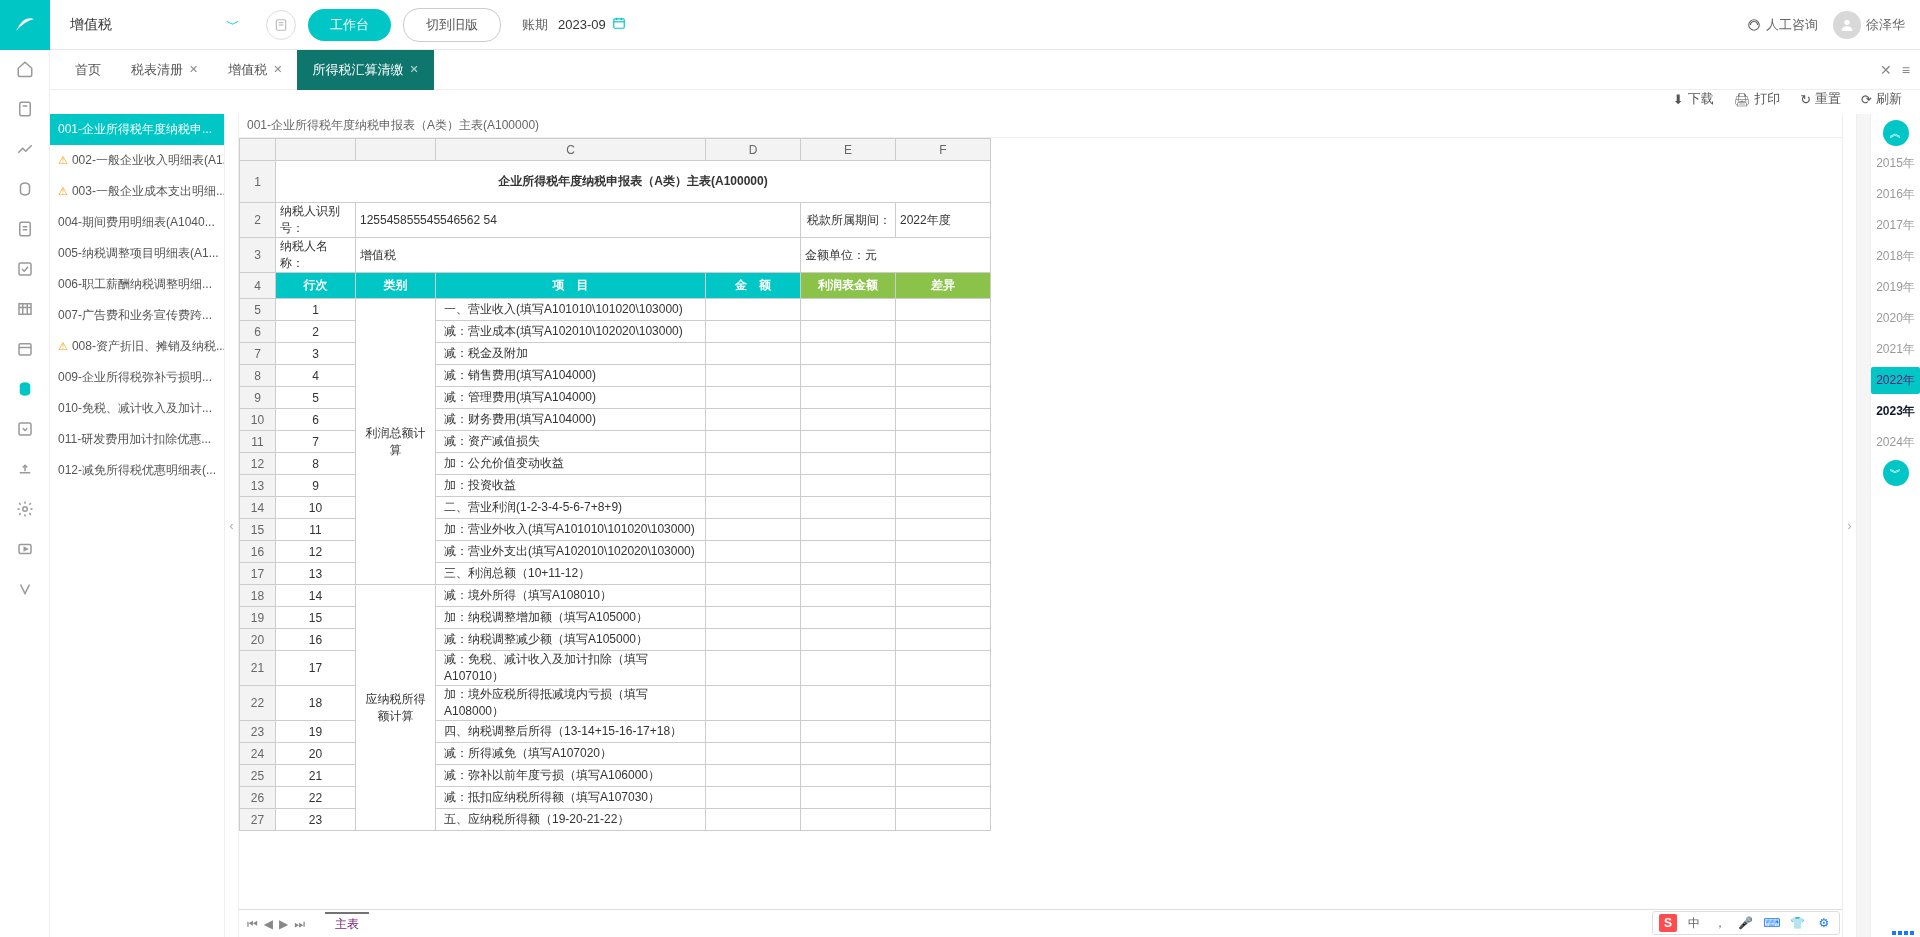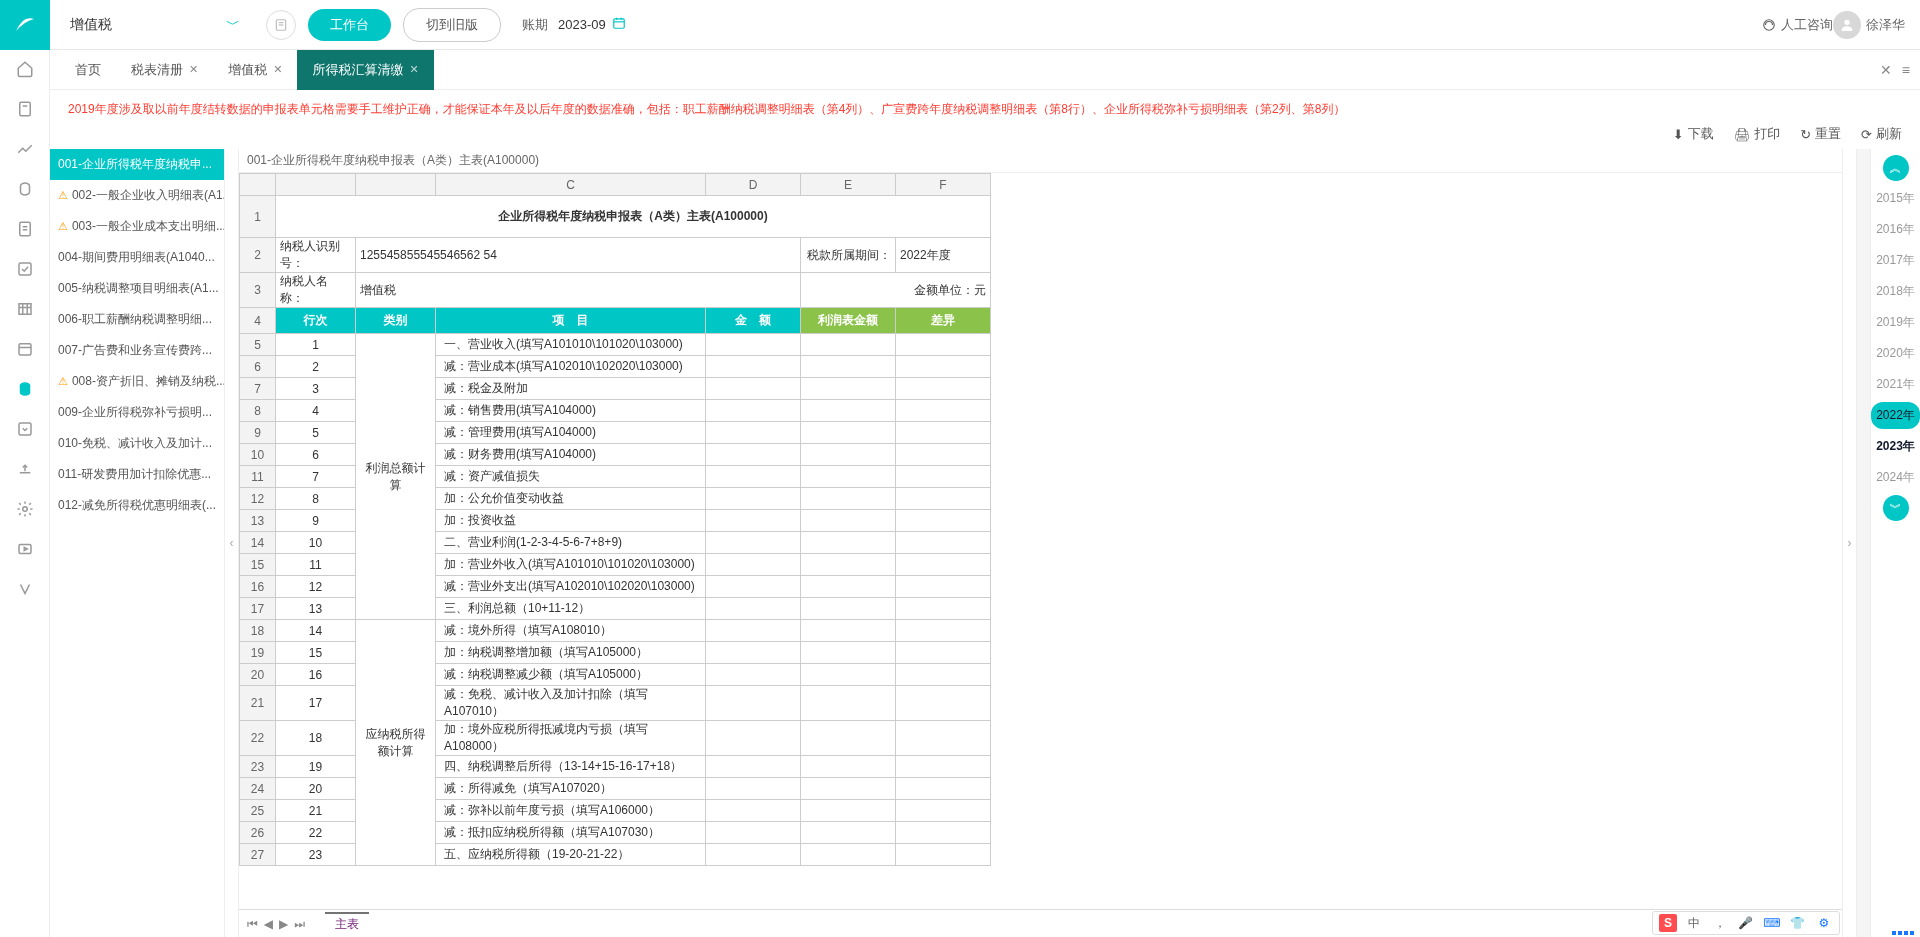--- a/index.html
+++ b/index.html
@@ -10,21 +10,21 @@
 .company-sel{display:flex;align-items:center;padding:0 20px;color:#333;font-size:14px;width:210px;justify-content:space-between}
 .chev{color:#00c6c6}
 .round-btn{width:30px;height:30px;border-radius:50%;border:1px solid #ddd;display:flex;align-items:center;justify-content:center;color:#bbb;margin:0 6px;cursor:pointer}
 .pill-btn{padding:7px 22px;border-radius:16px;cursor:pointer;margin:12px 6px;font-size:13px}
 .pill-primary{background:#00c6c6;color:#fff}
 .pill-outline{border:1px solid #ccc;color:#555;background:#fff}
 .period-lbl{margin-left:15px;color:#666;font-size:13px}
 .period-val{margin-left:10px;color:#333;font-size:13px}
 .cal-icon{margin-left:6px;color:#00c6c6}
 .spacer{flex:1}
-.top-right{display:flex;align-items:center;color:#666}
+.top-right{display:flex;align-items:center;gap:15px;color:#666}
 .top-right .item{display:flex;align-items:center;gap:5px;cursor:pointer;font-size:13px}
 .avatar{width:28px;height:28px;border-radius:50%;background:#d8d8d8;display:flex;align-items:center;justify-content:center;color:#fff}
 .shell{display:flex;height:calc(100vh - 50px)}
 .leftnav{width:50px;background:#fff;border-right:1px solid #eee;display:flex;flex-direction:column;align-items:center;padding-top:8px;gap:18px}
 .leftnav .nav-ic{width:22px;height:22px;display:flex;align-items:center;justify-content:center;color:#999;cursor:pointer}
 .leftnav .nav-ic.active{color:#00c6c6}
 .main{flex:1;display:flex;flex-direction:column;min-width:0}
 .tabbar{height:40px;border-bottom:1px solid #eee;display:flex;align-items:center;padding:0 10px;position:relative}
 .tab{padding:0 15px;height:40px;display:flex;align-items:center;gap:6px;color:#555;cursor:pointer;font-size:13px}
 .tab.active{background:#0f766e;color:#fff}
@@ -55,21 +55,21 @@
 .cat-cell{text-align:center;color:#333}
 .proj-cell{text-align:left;padding-left:8px!important}
 .sheet-tabs{height:28px;border-top:1px solid #ddd;display:flex;align-items:center;padding:0 8px;gap:10px;color:#888;font-size:12px}
 .sheet-tabs .st{padding:2px 10px;cursor:pointer}
 .sheet-tabs .st.active{color:#701a75;border-top:2px solid #737373}
 .sheet-tabs .arrows{display:flex;gap:6px;margin-right:10px}
 .right-scroll{width:14px;background:#f5f5f5;border-left:1px solid #eee}
 .year-rail{width:50px;background:#fff;border-left:1px solid #eee;display:flex;flex-direction:column;align-items:center;padding-top:6px;gap:4px}
 .year-rail .rb{width:26px;height:26px;border-radius:50%;background:#00c6c6;color:#fff;display:flex;align-items:center;justify-content:center;cursor:pointer;font-size:12px}
 .year-rail .yr{font-size:12px;color:#999;padding:5px 0;cursor:pointer;width:100%;text-align:center}
-.year-rail .yr.active{background:#00c6c6;color:#0f172a;border-radius:12px}
+.year-rail .yr.active{background:#00c6c6;color:#701a75;border-radius:2px}
 .year-rail .yr.cur{color:#0f172a;font-weight:bold}
 .ime-bar{position:fixed;bottom:2px;right:80px;display:flex;align-items:center;gap:8px;background:#fff;padding:2px 6px;border:1px solid #ddd;border-radius:3px;font-size:12px;color:#666}
 .ime-bar .s{width:18px;height:18px;display:flex;align-items:center;justify-content:center}
 .ime-logo{background:#ff4d4f;color:#fff;font-weight:bold;border-radius:2px}
 .drag-handle{position:fixed;bottom:2px;right:6px;color:#1677ff;display:flex;gap:2px}
 .drag-handle span{width:4px;height:4px;background:#1677ff}
 </style>
 </head>
 <body>
 
@@ -226,21 +226,20 @@
         <div class="tab active">
           <span>所得税汇算清缴</span>
           <span class="x">✕</span>
         </div>
         <div class="tabbar-right">
         <span class="ic">✕</span>
         <span class="ic">≡</span>
       </div>
     </div>
 
-    <div class="notice">2019年度涉及取以前年度结转数据的申报表单元格需要手工维护正确，才能保证本年及以后年度的数据准确，包括：职工薪酬纳税调整明细表（第4列）、广宣费跨年度纳税调整明细表（第8行）、企业所得税弥补亏损明细表（第2列、第8列）</div>
 
     <div class="toolbar">
       <div class="tb">
           <span>⬇</span>
           <span>下载</span>
         </div>
       <div class="tb">
           <span>🖨</span>
           <span>打印</span>
         </div>
@@ -329,21 +328,21 @@
                   <th class="rowhdr">2</th>
                   <td>纳税人识别号：</td>
                   <td colspan="3">125545855545546562 54</td>
                   <td style="text-align:right">税款所属期间：</td>
                   <td style="">2022年度</td>
                 </tr>
                 <tr>
                   <th class="rowhdr">3</th>
                   <td>纳税人名称：</td>
                   <td colspan="3">增值税</td>
-                  <td colspan="2" style="text-align:right">金额单位：元</td>
+                  <td colspan="2" style="text-align:left">金额单位：元</td>
                 </tr>
                 <tr class="hdr-row">
                   <th class="rowhdr">4</th>
                   <td class="gA">行次</td>
                   <td class="gA">类别</td>
                   <td class="gA">项　目</td>
                   <td class="gA">金　额</td>
                   <td class="gB">利润表金额</td>
                   <td class="gB">差异</td>
                 </tr>

